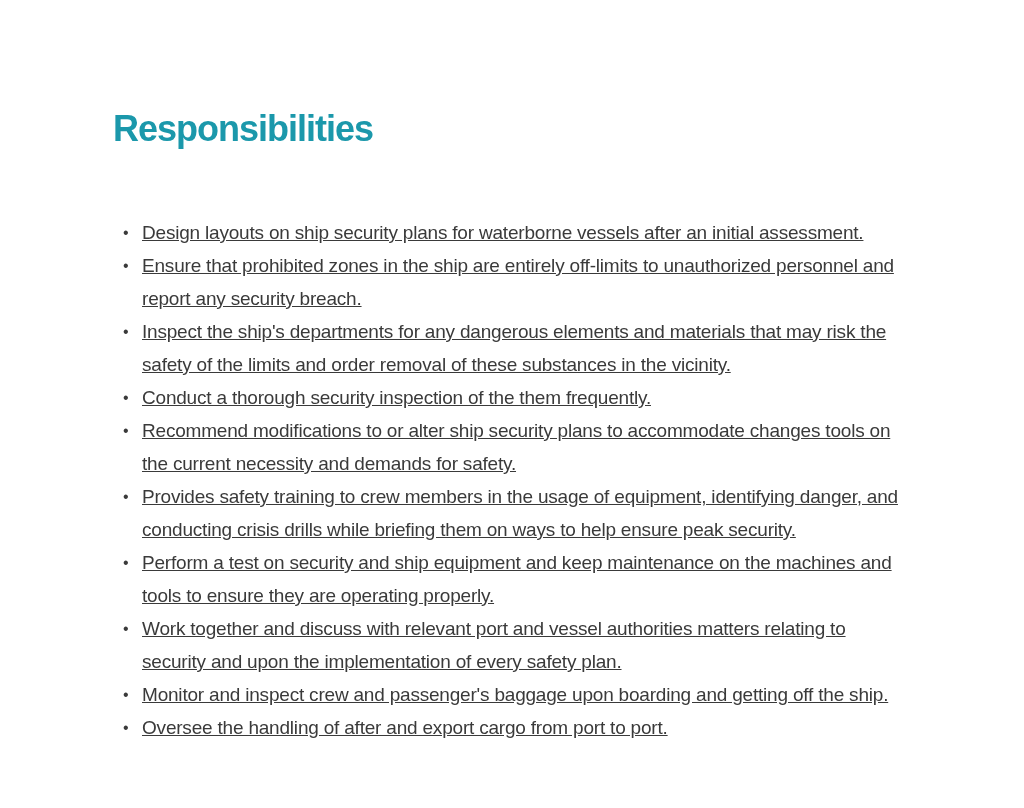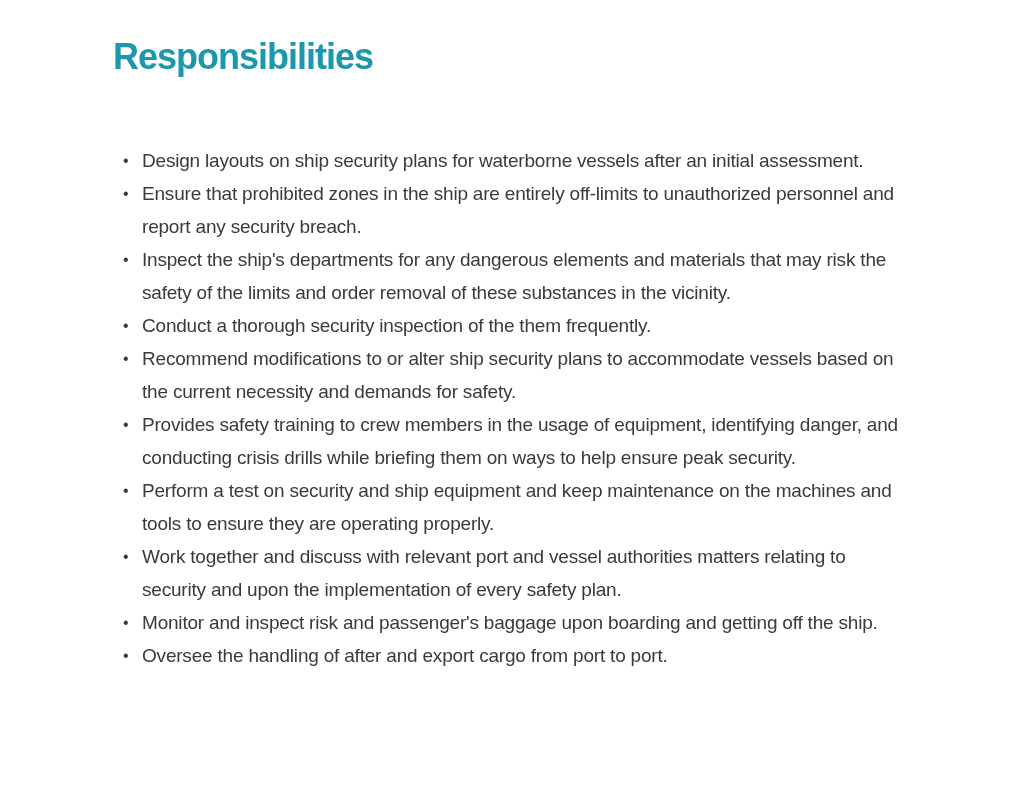--- a/index.html
+++ b/index.html
@@ -10,21 +10,21 @@
   *{box-sizing:border-box;}
   html,body{margin:0;padding:0;}
   body{
     width:1024px;height:808px;
     background:var(--page-bg);
     font-family:"Liberation Sans","DejaVu Sans",sans-serif;
     overflow:hidden;
   }
   .page{
     width:1024px;height:808px;
-    padding:36px 110px 0 113px;
+    padding:108px 110px 0 113px;
   }
   .page-title{
     margin:0;
     font-size:36px;
     line-height:42px;
     font-weight:bold;
     letter-spacing:-1px;
     color:var(--heading-color);
   }
   .resp-list{
@@ -43,20 +43,21 @@
   }
   .bullet{
     flex:0 0 29px;
     padding-left:10px;
     font-size:16px;
     line-height:33px;
     color:var(--text-color);
   }
   .item-text{
     flex:1;
+    text-decoration:underline;
   }
 </style>
 </head>
 <body>
 
 <div class="page">
   <h1 class="page-title">Responsibilities</h1>
 
   <ul class="resp-list">
     <li class="resp-item">
@@ -70,36 +71,36 @@
     <li class="resp-item">
       <span class="bullet">•</span>
       <span class="item-text">Inspect the ship's departments for any dangerous elements and materials that may risk the safety of the limits and order removal of these substances in the vicinity.</span>
     </li>
     <li class="resp-item">
       <span class="bullet">•</span>
       <span class="item-text">Conduct a thorough security inspection of the them frequently.</span>
     </li>
     <li class="resp-item">
       <span class="bullet">•</span>
-      <span class="item-text">Recommend modifications to or alter ship security plans to accommodate vessels based on the current necessity and demands for safety.</span>
+      <span class="item-text">Recommend modifications to or alter ship security plans to accommodate changes tools on the current necessity and demands for safety.</span>
     </li>
     <li class="resp-item">
       <span class="bullet">•</span>
       <span class="item-text">Provides safety training to crew members in the usage of equipment, identifying danger, and conducting crisis drills while briefing them on ways to help ensure peak security.</span>
     </li>
     <li class="resp-item">
       <span class="bullet">•</span>
       <span class="item-text">Perform a test on security and ship equipment and keep maintenance on the machines and tools to ensure they are operating properly.</span>
     </li>
     <li class="resp-item">
       <span class="bullet">•</span>
       <span class="item-text">Work together and discuss with relevant port and vessel authorities matters relating to security and upon the implementation of every safety plan.</span>
     </li>
     <li class="resp-item">
       <span class="bullet">•</span>
-      <span class="item-text">Monitor and inspect risk and passenger's baggage upon boarding and getting off the ship.</span>
+      <span class="item-text">Monitor and inspect crew and passenger's baggage upon boarding and getting off the ship.</span>
     </li>
     <li class="resp-item">
       <span class="bullet">•</span>
       <span class="item-text">Oversee the handling of after and export cargo from port to port.</span>
     </li>
   </ul>
 </div>
 
 </body></html>

